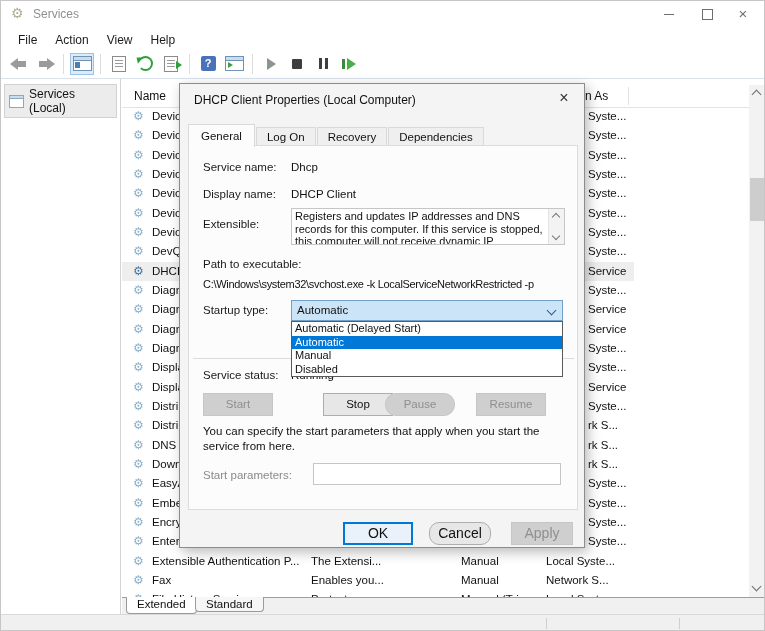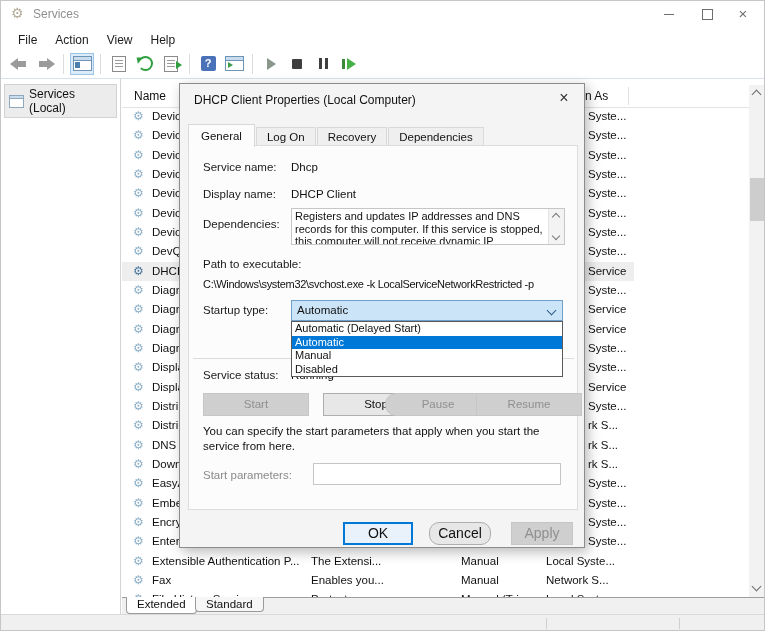--- a/index.html
+++ b/index.html
@@ -105,21 +105,21 @@
   .dchev.up{top:5px;transform:rotate(-135deg);}
   .dchev.down{bottom:5px;transform:rotate(45deg);}
   .pathval{position:absolute;left:14px;top:132px;width:372px;font-size:11px;letter-spacing:-0.3px;white-space:nowrap;overflow:hidden;}
   .combo{position:absolute;left:102px;top:154px;width:272px;height:21px;background:#cce4f7;border:1px solid #70a0c8;box-sizing:border-box;}
   .combo-val{position:absolute;left:5px;top:3px;font-size:11.5px;}
   .combo-chev{position:absolute;right:7px;top:6px;width:6px;height:6px;border-right:1px solid #2c5d8a;border-bottom:1px solid #2c5d8a;transform:rotate(45deg);}
   .hsep{position:absolute;left:4px;top:212px;width:381px;height:1px;background:#dcdcdc;}
   .ddlist{position:absolute;left:102px;top:175px;width:272px;background:#fff;border:1px solid #5a5a5a;z-index:5;box-sizing:border-box;}
   .ddopt{height:13.5px;font-size:11px;line-height:13.5px;padding-left:3px;white-space:nowrap;}
   .ddopt.sel{background:#0078d7;color:#fff;}
-  .sbtn{position:absolute;top:247px;width:106px;height:23px;font-size:11.5px;text-align:center;line-height:21px;box-sizing:border-box;}
+  .sbtn{position:absolute;top:247px;width:70px;height:23px;font-size:11.5px;text-align:center;line-height:21px;box-sizing:border-box;}
   .btn-en{background:#e7e7e7;border:1px solid #aeaeae;color:#111;}
   .btn-dis{background:#cfcfcf;border:1px solid #c6c6c6;color:#8f8f8f;}
   .hint{position:absolute;left:14px;top:278px;width:372px;font-size:11.5px;line-height:15px;}
   .paramlab{position:absolute;left:14px;top:323px;color:#8a8a8a;}
   .paraminput{position:absolute;left:124px;top:317px;width:248px;height:22px;border:1px solid #c6c6c6;background:#fff;box-sizing:border-box;font-size:11.5px;padding:0 4px;outline:none;}
   .fbtn{position:absolute;top:438px;height:23px;font-size:14px;text-align:center;line-height:21px;box-sizing:border-box;}
   .fbtn.ok{left:163px;width:70px;border:2px solid #0078d7;line-height:19px;background:#e9f2fb;color:#111;}
   .fbtn.cancel{left:249px;width:62px;border-radius:10px;}
   .fbtn.apply{left:331px;width:62px;}
 </style>
@@ -368,21 +368,21 @@
         <span class="dtab">Dependencies</span>
       </div>
 
     <div class="dpage">
       <span class="lab" style="left:14px;top:15px">Service name:</span>
       <span class="val" style="left:102px;top:15px">Dhcp</span>
 
       <span class="lab" style="left:14px;top:42px">Display name:</span>
       <span class="val" style="left:102px;top:42px">DHCP Client</span>
 
-      <span class="lab" style="left:14px;top:72px">Dependencies:</span>
+      <span class="lab" style="left:14px;top:72px">Extensible:</span>
       <div class="descbox">
         <div class="desctext">Registers and updates IP addresses and DNS records for this computer. If this service is stopped, this computer will not receive dynamic IP addresses</div>
         <div class="descscroll">
           <span class="dchev up"></span>
           <span class="dchev down"></span>
         </div>
       </div>
 
       <span class="lab" style="left:14px;top:112px">Path to executable:</span>
       <div class="pathval">C:\Windows\system32\svchost.exe -k LocalServiceNetworkRestricted -p</div>

